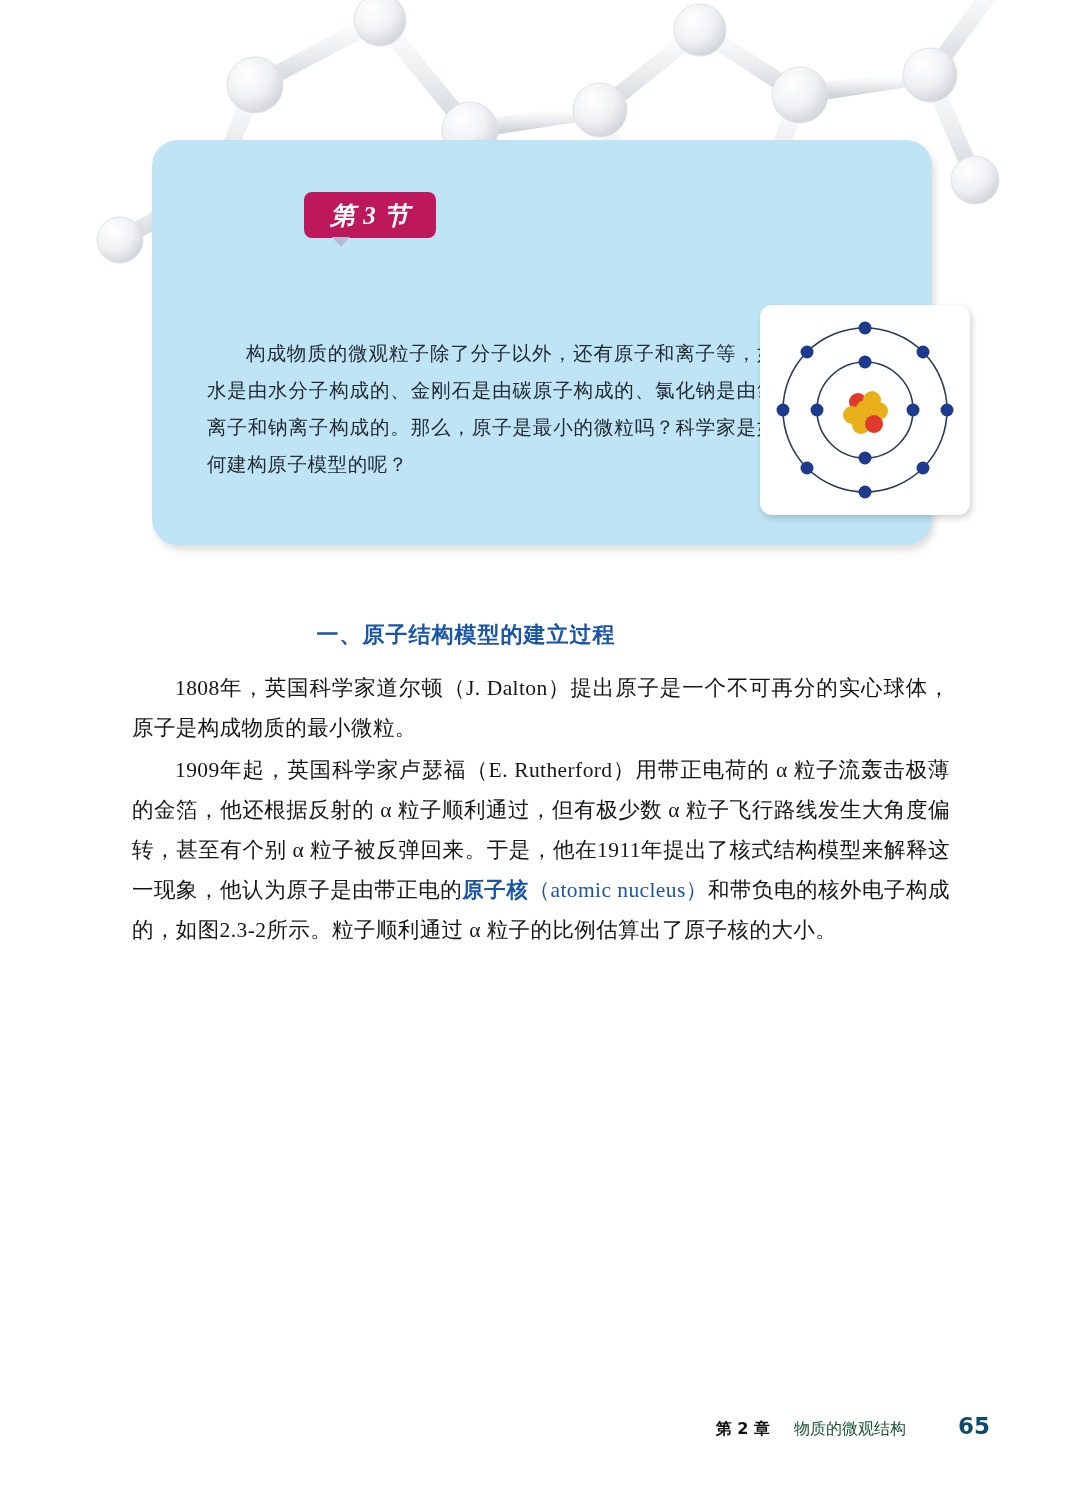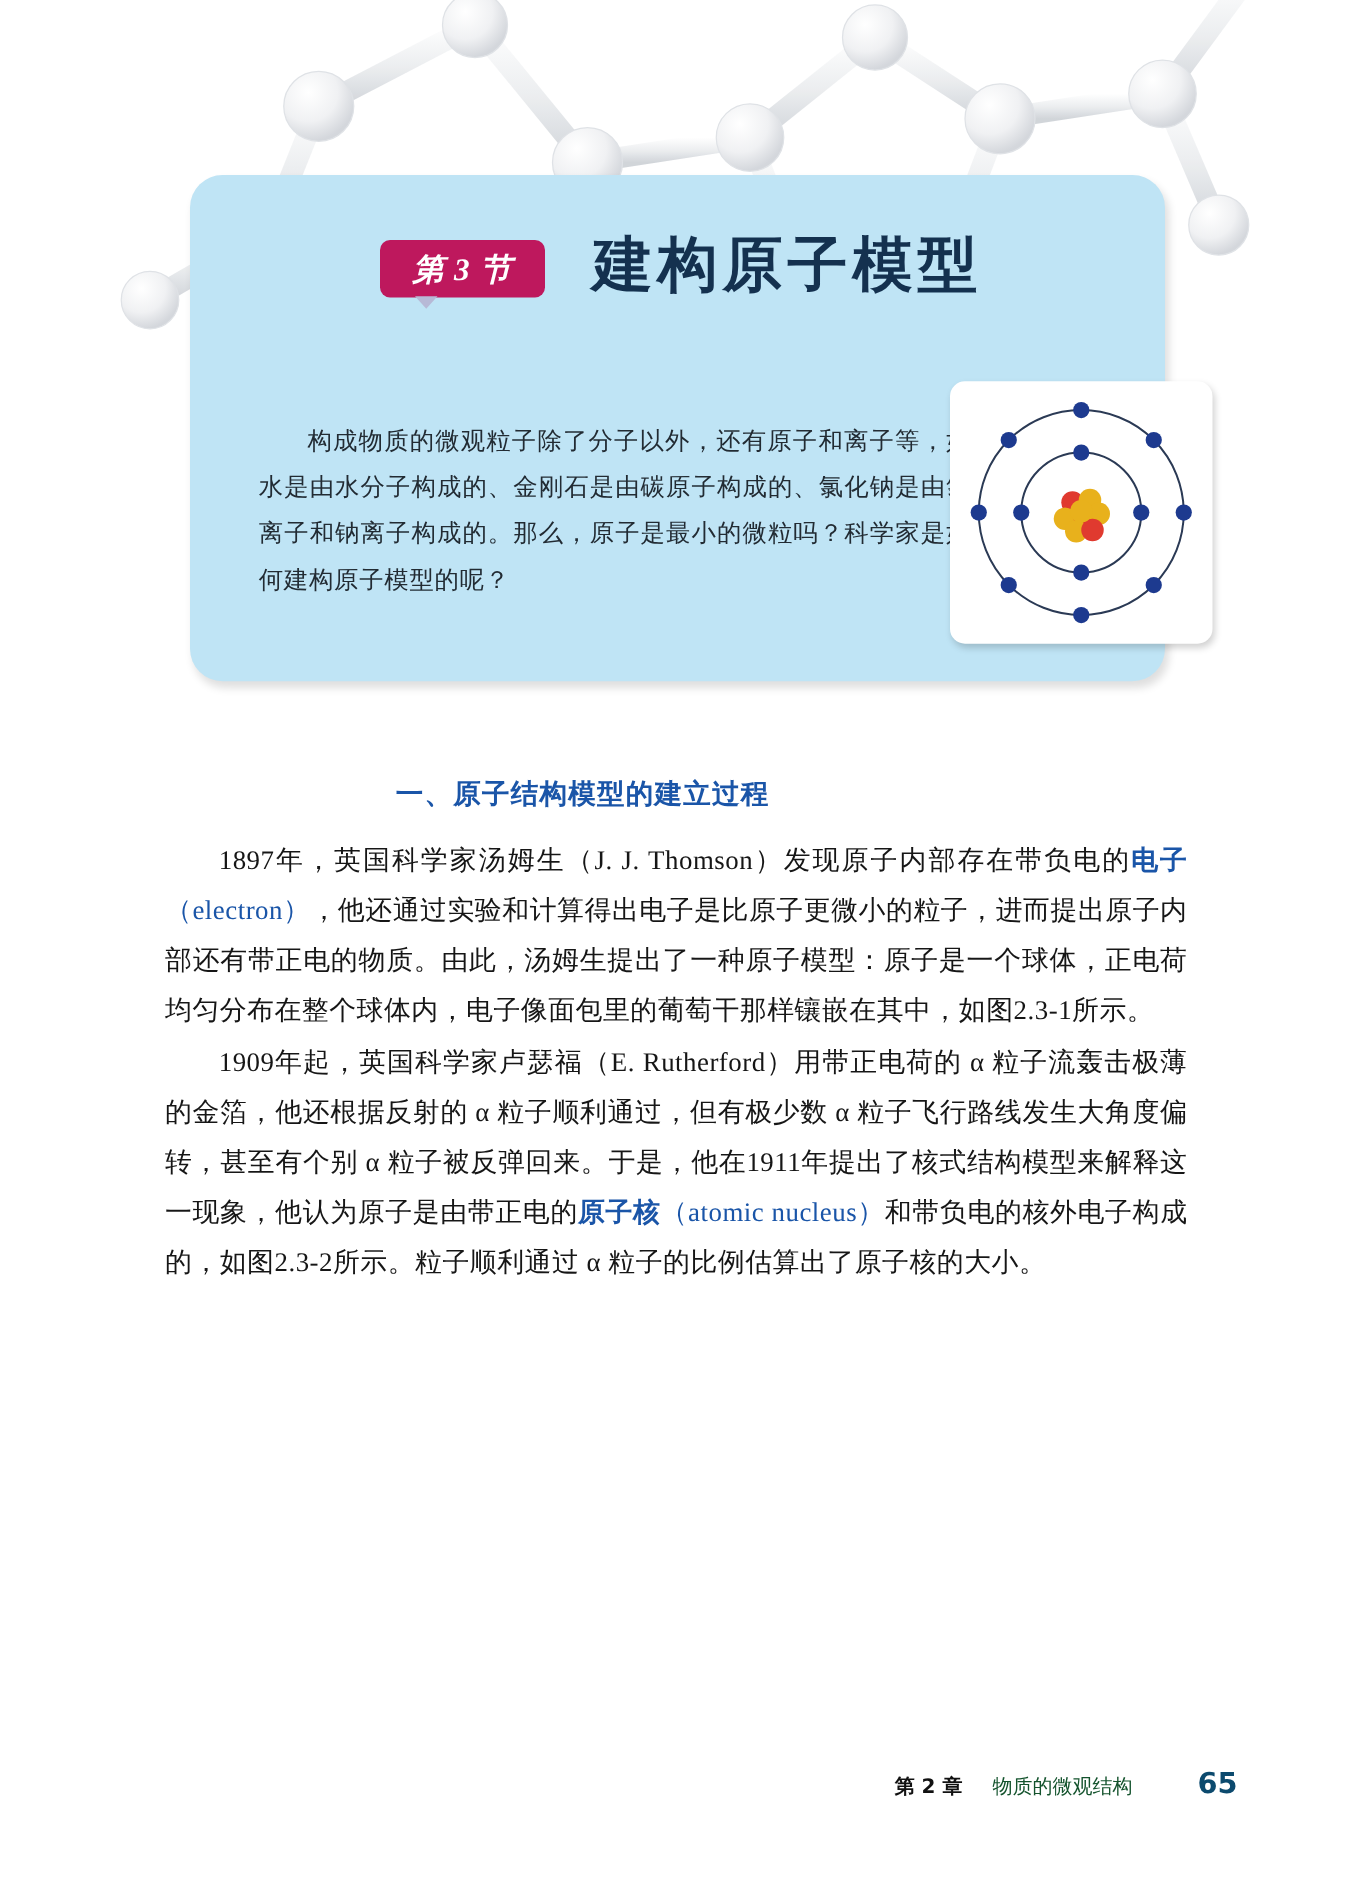--- a/index.html
+++ b/index.html
@@ -218,21 +218,20 @@
     <circle cx="975" cy="180" r="24"></circle>
     <circle cx="120" cy="240" r="23"></circle>
     <circle cx="320" cy="360" r="22"></circle>
   </g>
 </svg>
 
 <div class="header-card">
 
   <div class="section-tag">第 3 节</div>
 
-  <div class="section-title">建构原子模型</div>
 
   <div class="intro-text">构成物质的微观粒子除了分子以外，还有原子和离子等，如水是由水分子构成的、金刚石是由碳原子构成的、氯化钠是由氯离子和钠离子构成的。那么，原子是最小的微粒吗？科学家是如何建构原子模型的呢？</div>
 
   <div class="atom-figure">
     <svg viewBox="0 0 210 210" xmlns="http://www.w3.org/2000/svg" width="210" height="210">
       <circle cx="105" cy="105" r="82" fill="none" stroke="#2b3a55" stroke-width="1.6"></circle>
       <circle cx="105" cy="105" r="48" fill="none" stroke="#2b3a55" stroke-width="1.6"></circle>
 
       <g>
         <circle cx="98" cy="97" r="9" fill="#e03a2f"></circle>
@@ -264,22 +263,22 @@
       </g>
     </svg>
   </div>
 </div>
 
 <div class="sub-head">一、原子结构模型的建立过程</div>
 
 <div class="body-block">
 
 
-
-  <p class="para"><span>1897年，英国科学家汤姆生（J. J. Thomson）发现原子内部存在带负电的</span><span class="term">电子</span><span class="term-en">（electron）</span><span>，他还通过实验和计算得出电子是比原子更微小的粒子，进而提出原子内部还有带正电的物质。由此，汤姆生提出了一种原子模型：原子是一个球体，正电荷均匀分布在整个球体内，电子像面包里的葡萄干那样镶嵌在其中，如图2.3-1所示。</span></p>
+  <p class="para">1808年，英国科学家道尔顿（J. Dalton）提出原子是一个不可再分的实心球体，原子是构成物质的最小微粒。</p>
+
 
   <p class="para"><span>1909年起，英国科学家卢瑟福（E. Rutherford）用带正电荷的 α 粒子流轰击极薄的金箔，他还根据反射的 α 粒子顺利通过，但有极少数 α 粒子飞行路线发生大角度偏转，甚至有个别 α 粒子被反弹回来。于是，他在1911年提出了核式结构模型来解释这一现象，他认为原子是由带正电的</span><span class="term">原子核</span><span class="term-en">（atomic nucleus）</span><span>和带负电的核外电子构成的，如图2.3-2所示。粒子顺利通过 α 粒子的比例估算出了原子核的大小。</span></p>
 
 </div>
 
 <div class="footer">
   <span class="footer-chapter">第 2 章</span>
   <span class="footer-title">物质的微观结构</span>
   <span class="footer-page">65</span>
 </div>

